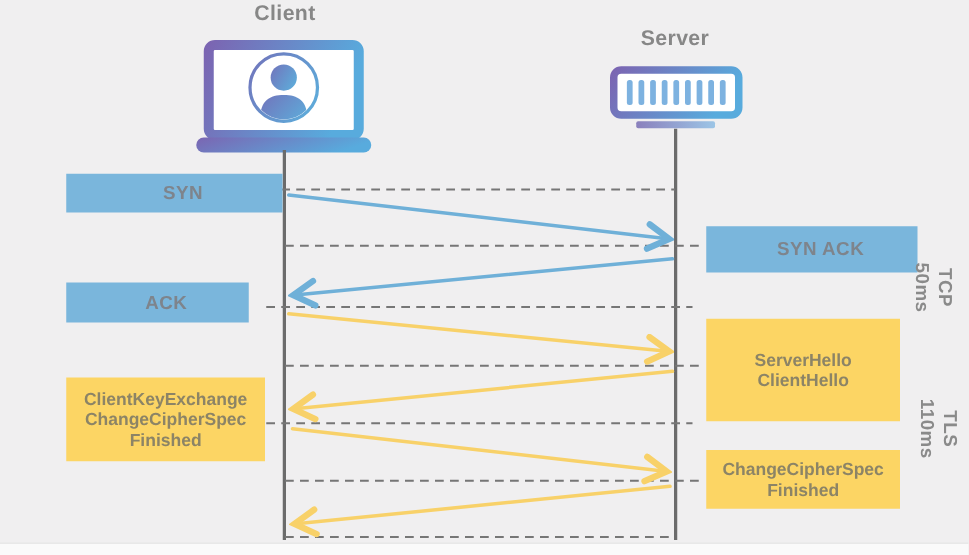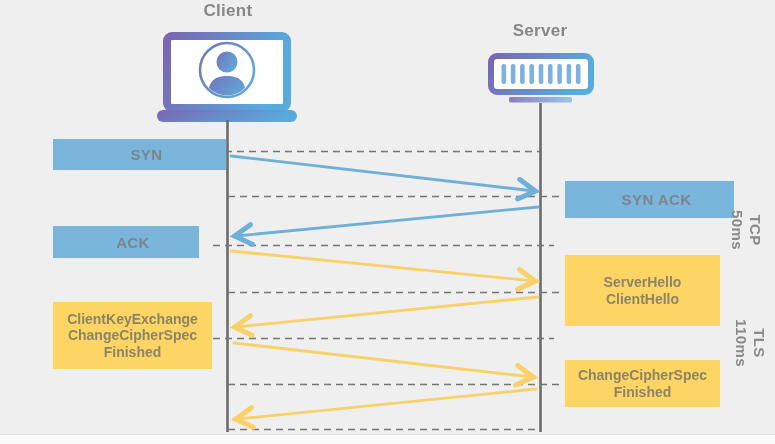--- a/index.html
+++ b/index.html
@@ -130,21 +130,21 @@
   </div>
   <div class="box yellow" style="left:53px;top:302px;width:159px;height:67px;">
     <span>ClientKeyExchange</span>
     <span>ChangeCipherSpec</span>
     <span>Finished</span>
   </div>
 
   <div class="box blue" style="left:565px;top:181px;width:155px;height:37px;">
     <span>SYN ACK</span>
   </div>
-  <div class="box yellow" style="left:565px;top:255px;width:155px;height:71px;">
+  <div class="box yellow" style="left:565px;top:255px;width:155px;height:82px;">
     <span>ServerHello</span>
     <span>ClientHello</span>
   </div>
   <div class="box yellow" style="left:565px;top:360px;width:155px;height:47px;">
     <span>ChangeCipherSpec</span>
     <span>Finished</span>
   </div>
 
   <div class="phase" style="left:718px;top:209px;width:56px;height:42px;">
     <span>TCP</span>

